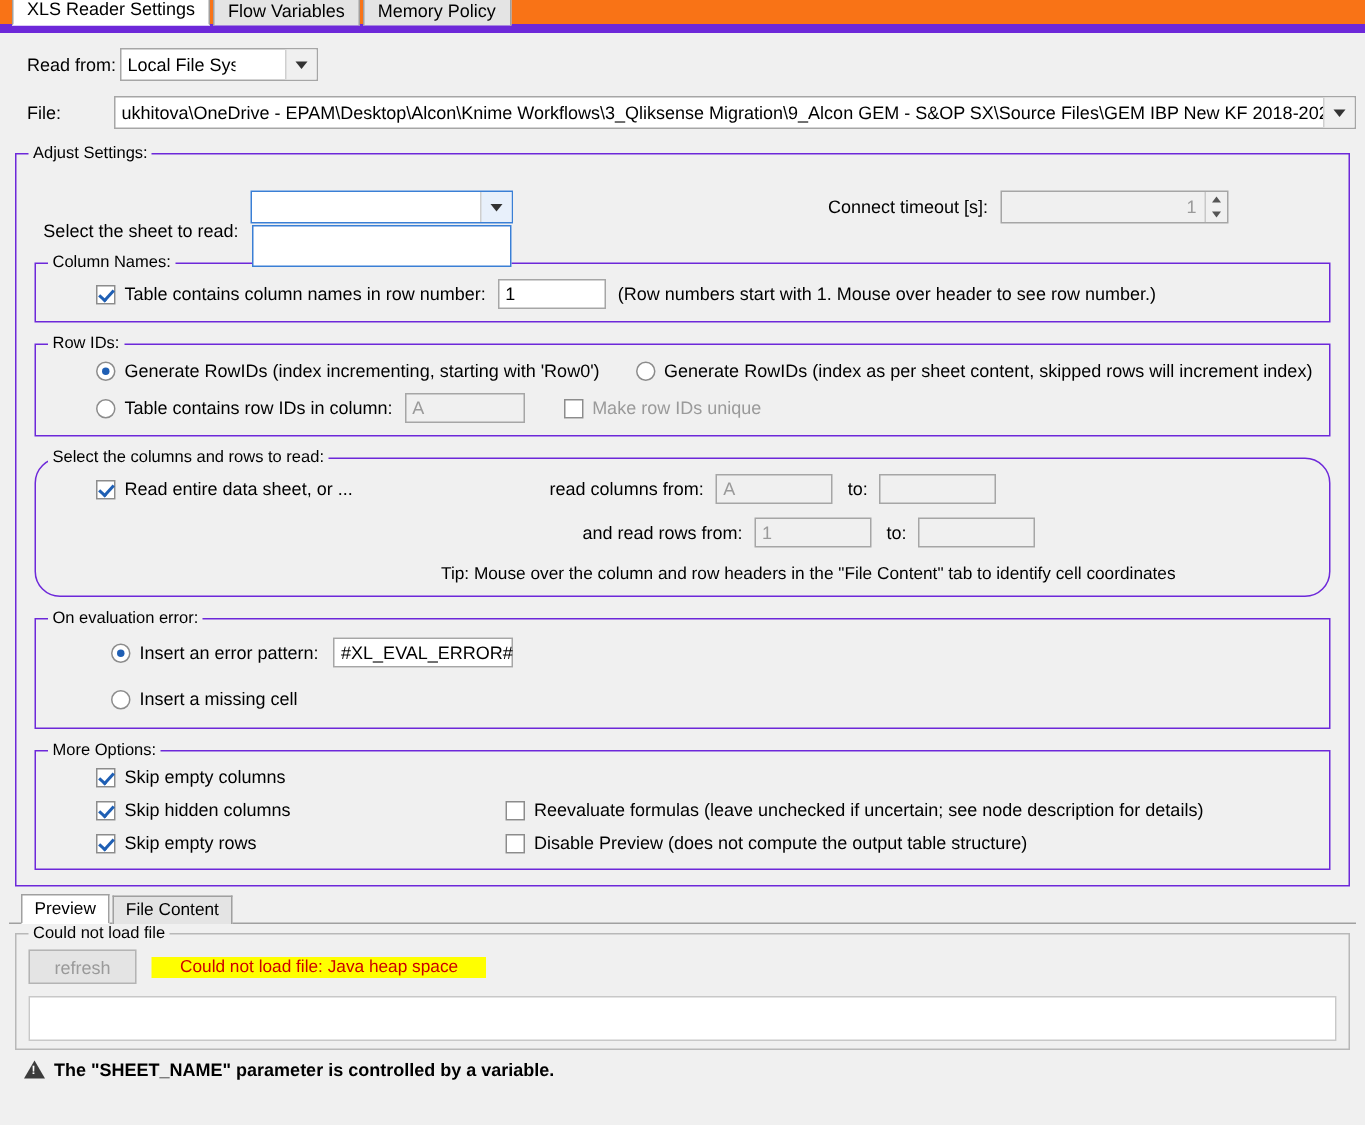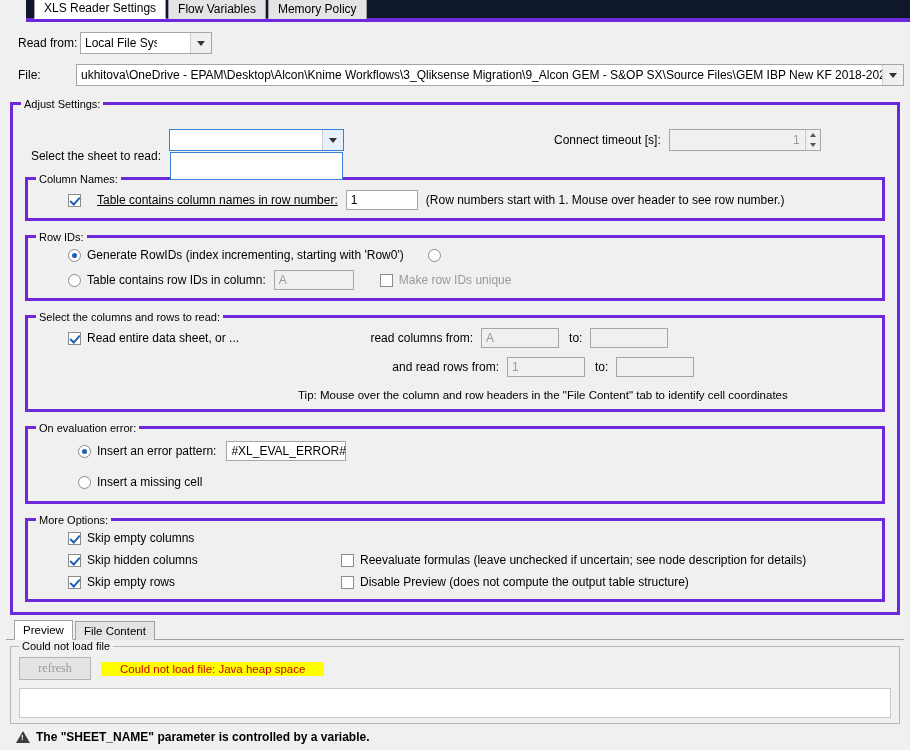--- a/index.html
+++ b/index.html
@@ -15,24 +15,23 @@
     color: #000;
     overflow: hidden;
   }
 
   
   .tabbar {
     display: flex;
     align-items: flex-end;
     height: 22px;
     padding: 5px 0 0 8px;
-    background: #0f172a;
-    border-bottom: 4px solid #6d28d9;
-    box-sizing: border-box;
-    margin-left: 26px;
+    background: #f97316;
+    border-bottom: 6px solid #6d28d9;
+    box-sizing: border-box;
   }
   .tab {
     padding: 3px 9px 3px 9px;
     border: 1px solid #a0a0a0;
     border-bottom: none;
     background: #e4e4e4;
     font-size: 12px;
     line-height: 14px;
     margin-right: 2px;
     position: relative;
@@ -56,21 +55,21 @@
     align-items: center;
   }
 
   .label {
     font-size: 12px;
     color: #000;
   }
 
   
   .group {
-    border: 3px solid #6d28d9;
+    border: 1px solid #6d28d9;
     margin: 6px 4px 0 4px;
     padding: 6px 8px 8px 8px;
     position: relative;
     box-sizing: border-box;
   }
   .group > .legend {
     position: absolute;
     top: -7px;
     left: 8px;
     background: #f0f0f0;
@@ -266,21 +265,20 @@
     height: 23px;
     min-width: 72px;
     border: 1px solid #b4b4b4;
     background: #e4e4e4;
     color: #9a9a9a;
     font-size: 12px;
     display: inline-flex;
     align-items: center;
     justify-content: center;
     box-sizing: border-box;
-    font-family: Liberation Serif, serif;
   }
   .error-text {
     color: #cc0000;
     font-size: 11.5px;
     background: #ffff00;
     padding: 1px 19px;
     margin-left: 10px;
     display: inline-block;
   }
   .preview-box {
@@ -383,43 +381,44 @@
               <span class="down-arrow"></span>
             </div>
         </span>
       </div>
     </div>
 
     <div class="group" style="margin-top:14px;">
       <div class="legend">Column Names:</div>
       <div class="row" style="margin-top:4px; padding-left:32px;">
         <span class="cb checked"></span>
-        <span class="label" style="margin-left:16px;text-decoration:underline;">Table contains column names in row number:</span>
+        <span class="label" style="margin-left:6px;">Table contains column names in row number:</span>
         <span class="txtfield" style="width:72px; margin-left:8px;">1</span>
         <span class="label" style="margin-left:8px;">(Row numbers start with 1. Mouse over header to see row number.)</span>
       </div>
     </div>
 
     <div class="group" style="margin-top:14px;">
       <div class="legend">Row IDs:</div>
       <div class="row" style="margin-top:4px; padding-left:32px;">
         <span class="rb checked"></span>
         <span class="label" style="margin-left:6px;">Generate RowIDs (index incrementing, starting with 'Row0')</span>
         <span class="rb" style="margin-left:24px;"></span>
+        <span class="label" style="margin-left:6px;">Generate RowIDs (index as per sheet content, skipped rows will increment index)</span>
       </div>
       <div class="row" style="margin-top:8px; padding-left:32px;">
         <span class="rb"></span>
         <span class="label" style="margin-left:6px;">Table contains row IDs in column:</span>
         <span class="txtfield disabled" style="width:80px; margin-left:8px;">A</span>
         <span class="cb" style="margin-left:26px;"></span>
         <span class="label" style="margin-left:6px; color:#9a9a9a;">Make row IDs unique</span>
       </div>
     </div>
 
-    <div class="group" style="margin-top:14px; ">
+    <div class="group" style="margin-top:14px; border-radius:17px;">
       <div class="legend">Select the columns and rows to read:</div>
 
       <div class="row" style="margin-top:4px; padding-left:32px;">
         <span class="cb checked"></span>
         <span class="label" style="margin-left:6px;">Read entire data sheet, or ...</span>
         <span class="label" style="margin-left:130px; width:104px; text-align:right;">read columns from:</span>
         <span class="txtfield disabled" style="width:78px; margin-left:8px;">A</span>
         <span class="label" style="margin-left:10px;">to:</span>
         <span class="txtfield disabled" style="width:78px; margin-left:8px;"></span>
       </div>

